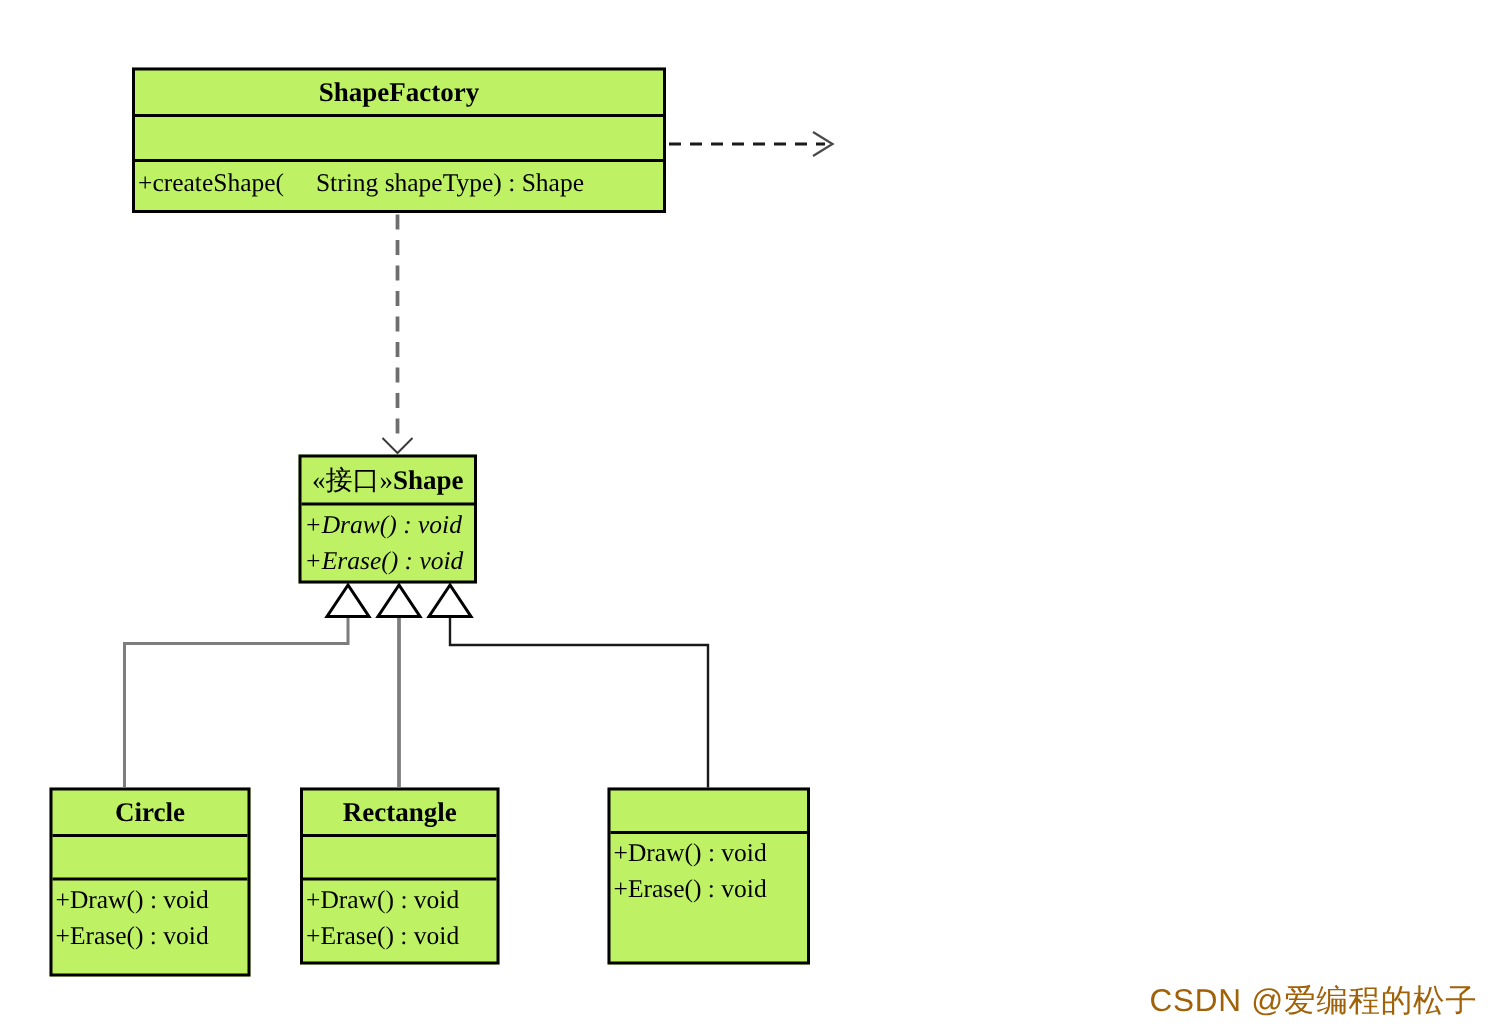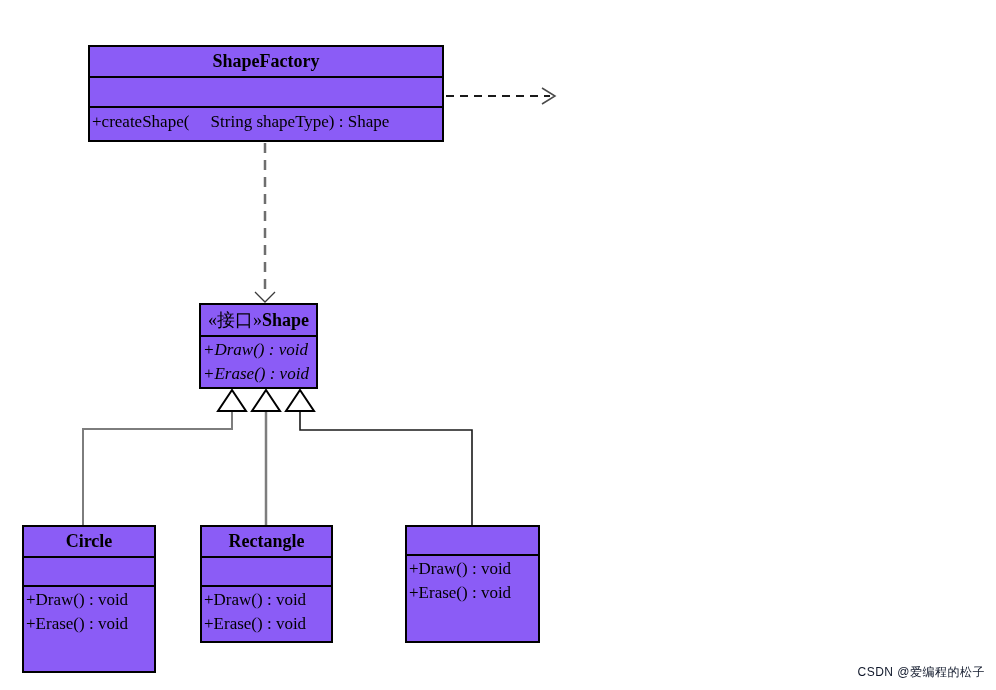--- a/index.html
+++ b/index.html
@@ -7,21 +7,21 @@
     position: relative;
     width: 996px;
     height: 690px;
     background: #ffffff;
     overflow: hidden;
     font-family: "Liberation Serif", serif;
   }
   .uml-class {
     position: absolute;
     box-sizing: border-box;
-    background: #8b5cf6;
+    background: #bef264;
     border: 2px solid #000000;
   }
   .uml-title {
     box-sizing: border-box;
     border-bottom: 2px solid #000000;
     text-align: center;
     font-weight: bold;
     font-size: 18px;
     color: #000000;
     overflow: hidden;
@@ -54,22 +54,22 @@
     position: absolute;
     left: 0; top: 0;
     width: 996px; height: 690px;
     pointer-events: none;
   }
   .watermark {
     position: absolute;
     right: 11px;
     bottom: 9px;
     font-family: "Liberation Sans", sans-serif;
-    font-size: 12px;
-    color: #0f172a;
+    font-size: 21px;
+    color: #a16207;
     letter-spacing: 0.5px;
   }
 </style>
 </head>
 <body>
 
 <div class="canvas">
 
   <div class="uml-class top-box" style="left:88px; top:45px; width:356px; height:97px;">
     <div class="uml-title">ShapeFactory</div>
@@ -83,21 +83,21 @@
   <div class="uml-class iface-box" style="left:199px; top:303px; width:119px; height:86px;">
     <div class="uml-title">
       <span class="stereotype">«接口»</span><span>Shape</span>
     </div>
     <div class="uml-methods">
       <div class="uml-method">+Draw() : void</div>
       <div class="uml-method">+Erase() : void</div>
     </div>
   </div>
 
-  <div class="uml-class bottom-box" style="left:22px; top:525px; width:134px; height:148px;">
+  <div class="uml-class bottom-box" style="left:33px; top:525px; width:134px; height:126px;">
     <div class="uml-title">Circle</div>
     <div class="uml-attrs"></div>
     <div class="uml-methods">
       <div class="uml-method">+Draw() : void</div>
       <div class="uml-method">+Erase() : void</div>
     </div>
   </div>
 
   <div class="uml-class bottom-box" style="left:200px; top:525px; width:133px; height:118px;">
     <div class="uml-title">Rectangle</div>

